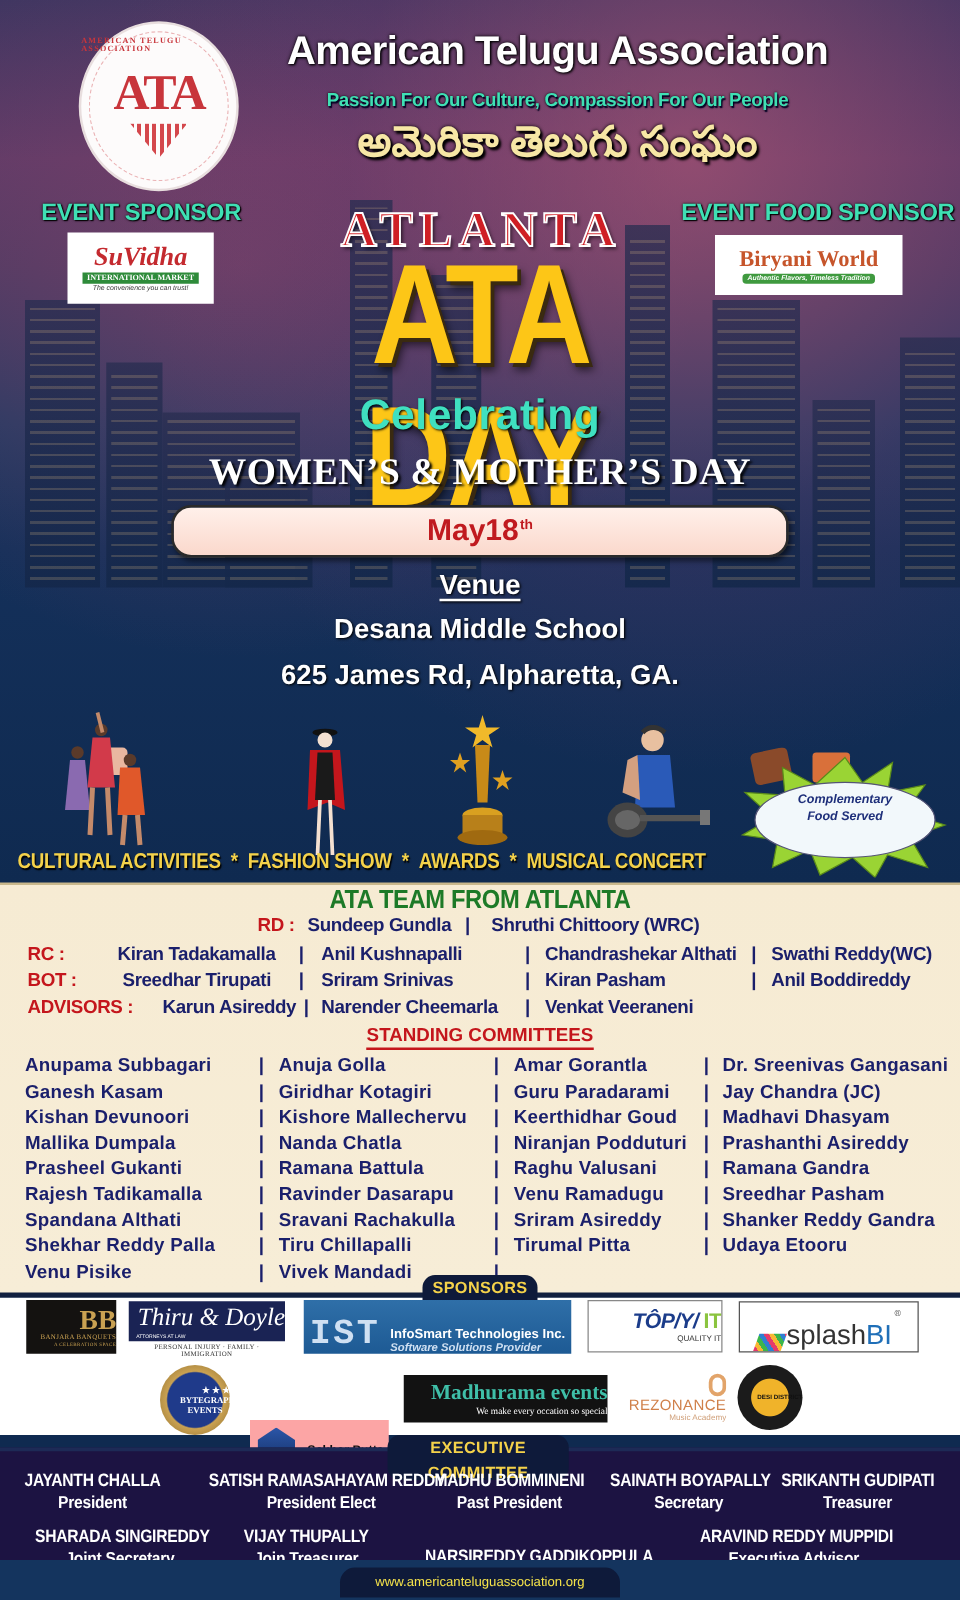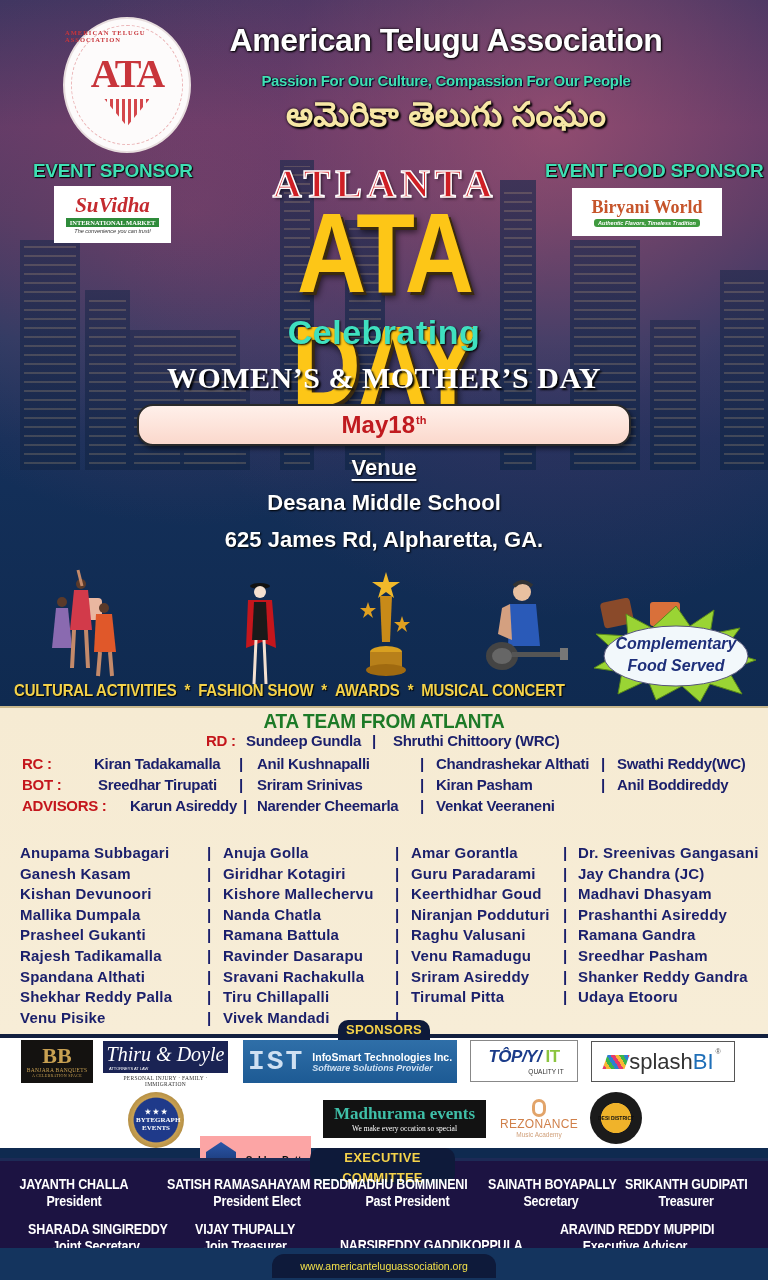--- a/index.html
+++ b/index.html
@@ -88,21 +88,21 @@
   .model { left: 236px; top: 578px; width: 50px; height: 108px; }
   .trophy { left: 358px; top: 572px; width: 56px; height: 108px; }
   .rocker { left: 482px; top: 580px; width: 88px; height: 100px; }
 
   .activities { position: absolute; left: 14px; top: 681px; width: 590px; text-align: left;
     font-size: 15px; font-weight: bold; color: #f4d24a; letter-spacing: -0.2px; text-shadow: 1px 1px 1px #000; white-space: nowrap; transform: scaleY(1.15); }
   .activities .sep { color: #f4d24a; margin: 0 8px; }
 
   .food-badge { position: absolute; left: 590px; top: 598px; width: 172px; height: 104px; }
   .food-text { position: absolute; left: 608px; top: 633px; width: 136px; text-align: center;
-    font-size: 16px; font-style: italic; font-weight: bold; color: #1e2f7a; line-height: 1.35; }
+    font-size: 10px; font-style: italic; font-weight: bold; color: #1e2f7a; line-height: 1.35; }
 
   
   .team { position: absolute; left: 0; top: 706px; width: 768px; height: 330px;
     background: linear-gradient(180deg, #f6ebd3 0%, #f7edd7 100%); border-top: 2px solid #c9b88c; }
   .team-title { position: absolute; left: 0; top: 2px; width: 768px; text-align: center;
     font-size: 19px; font-weight: bold; color: #1d7a27; letter-spacing: -0.3px; transform: scaleY(1.1); }
   .navy { color: #1a1f6b; font-weight: bold; }
   .red { color: #c4161c; font-weight: bold; }
   .cell { position: absolute; white-space: nowrap; font-size: 15px; font-weight: bold; letter-spacing: -0.3px; }
   .pipe { position: absolute; font-size: 15px; font-weight: bold; color: #1a1f6b; }
@@ -113,21 +113,21 @@
 
   .sc-cell { position: absolute; font-size: 15px; font-weight: bold; color: #1a1f6b; white-space: nowrap; letter-spacing: 0.2px; }
 
   
   .sponsors-bar { position: absolute; left: 0; top: 1034px; width: 768px; height: 4px; background: #12203f; }
   .pill-label { position: absolute; height: 36px; border-radius: 10px; background: #0e1a3a;
     color: #f4d24a; font-size: 13px; font-weight: bold; text-align: center; line-height: 20px; letter-spacing: 0.3px; }
   .sponsors-label { left: 338px; top: 1020px; width: 92px; }
   .sponsors-area { position: absolute; left: 0; top: 1038px; width: 768px; height: 110px; background: #ffffff; }
 
-  .slogo { position: absolute; display: flex; flex-direction: column; align-items: center; justify-content: center; overflow: hidden; }
+  .slogo { position: absolute; display: flex; flex-direction: column; align-items: flex-end; justify-content: center; overflow: hidden; }
   .banjara { left: 21px; top: 1040px; width: 72px; height: 43px; background: #141210; color: #c9a152; }
   .banjara .bb { font-family: "Liberation Serif", serif; font-size: 22px; font-weight: bold; line-height: 1; }
   .banjara .t { font-size: 5.5px; letter-spacing: 0.3px; font-family: "Liberation Serif", serif; }
   .thiru { left: 103px; top: 1041px; width: 125px; height: 32px; background: #1a2354; color: #fff; }
   .thiru .n { font-family: "Liberation Serif", serif; font-style: italic; font-size: 20px; }
   .thiru-sub { position: absolute; left: 103px; top: 1075px; width: 125px; text-align: center; font-size: 5.5px; color: #333; font-family: "Liberation Serif", serif; letter-spacing: 0.3px; }
   .ist { left: 243px; top: 1040px; width: 214px; height: 43px; background: linear-gradient(180deg, #2f6fa8, #1d5a94); flex-direction: row; gap: 8px; }
   .ist .mark { font-family: "Liberation Mono", monospace; font-size: 28px; font-weight: bold; color: #cfe0f2; letter-spacing: 2px;
     background: repeating-linear-gradient(0deg, transparent 0 3px, #2563a0 3px 4px); -webkit-background-clip: text; }
   .ist .txt { display: flex; flex-direction: column; }
@@ -303,20 +303,21 @@
   <div class="pipe" style="left:601px;top:68px;">|</div>
   <div class="cell navy" style="left:617px;top:68px;">Anil Boddireddy</div>
 
   <div class="cell red" style="left:22px;top:89px;">ADVISORS :</div>
   <div class="cell navy" style="left:130px;top:89px;">Karun Asireddy</div>
   <div class="pipe" style="left:243px;top:89px;">|</div>
   <div class="cell navy" style="left:257px;top:89px;">Narender Cheemarla</div>
   <div class="pipe" style="left:420px;top:89px;">|</div>
   <div class="cell navy" style="left:436px;top:89px;">Venkat Veeraneni</div>
 
+  <div class="sc-title"><span>STANDING COMMITTEES</span></div>
 
   <div id="sc-grid">
       <div class="sc-cell" style="left: 20px; top: 136px;">Anupama Subbagari</div>
       <div class="sc-cell" style="left: 20px; top: 156.6px;">Ganesh Kasam</div>
       <div class="sc-cell" style="left: 20px; top: 177.2px;">Kishan Devunoori</div>
       <div class="sc-cell" style="left: 20px; top: 197.8px;">Mallika Dumpala</div>
       <div class="sc-cell" style="left: 20px; top: 218.4px;">Prasheel Gukanti</div>
       <div class="sc-cell" style="left: 20px; top: 239px;">Rajesh Tadikamalla</div>
       <div class="sc-cell" style="left: 20px; top: 259.6px;">Spandana Althati</div>
       <div class="sc-cell" style="left: 20px; top: 280.2px;">Shekhar Reddy Palla</div>

